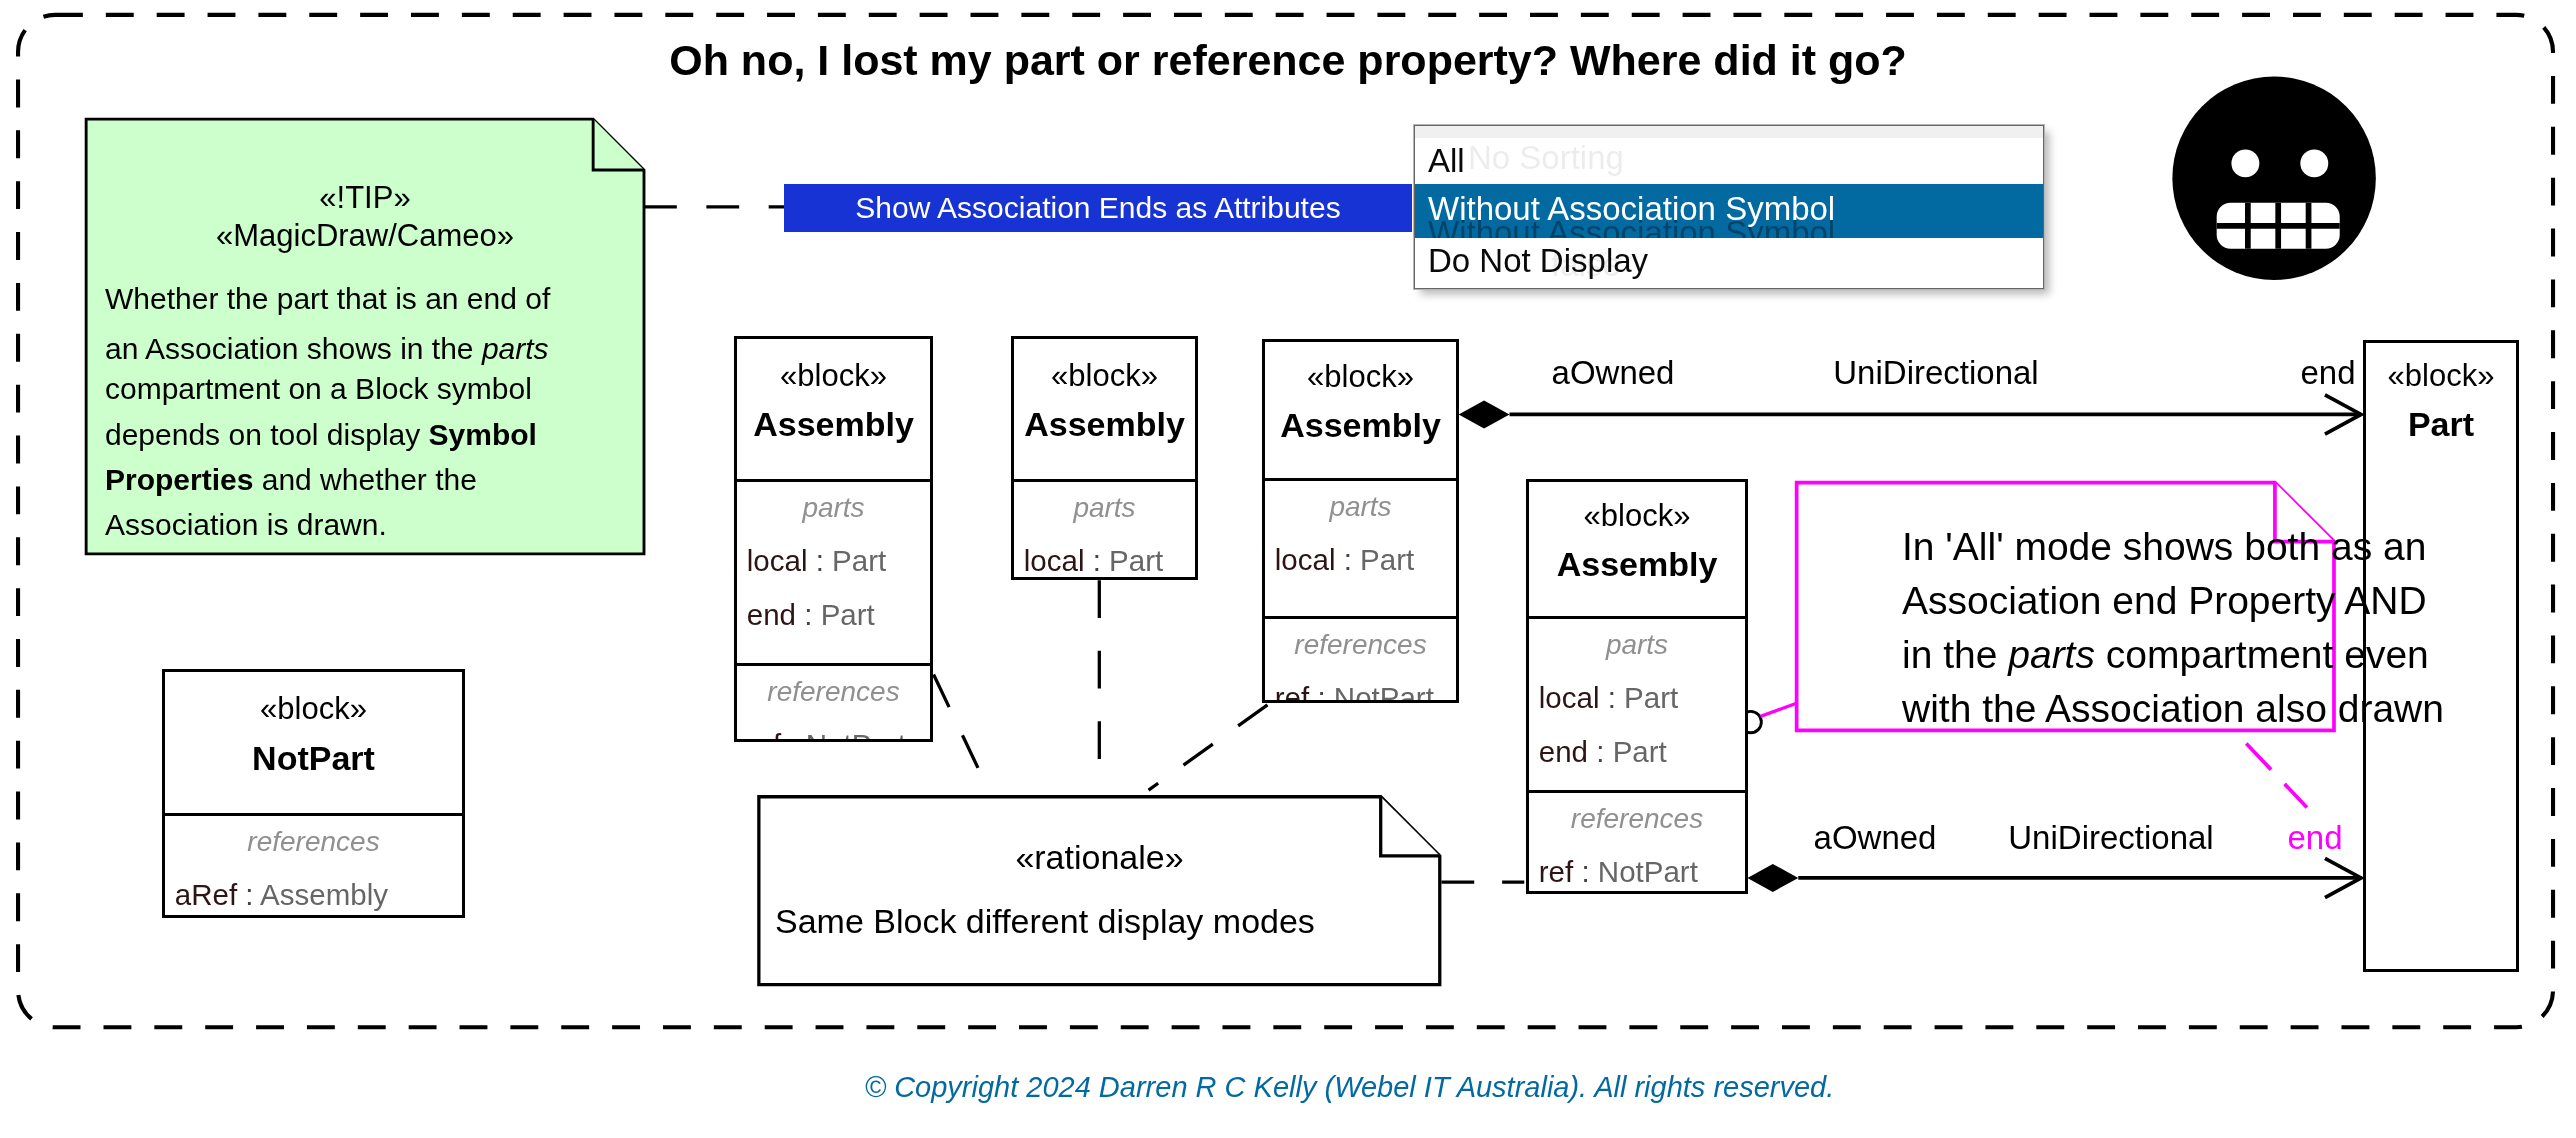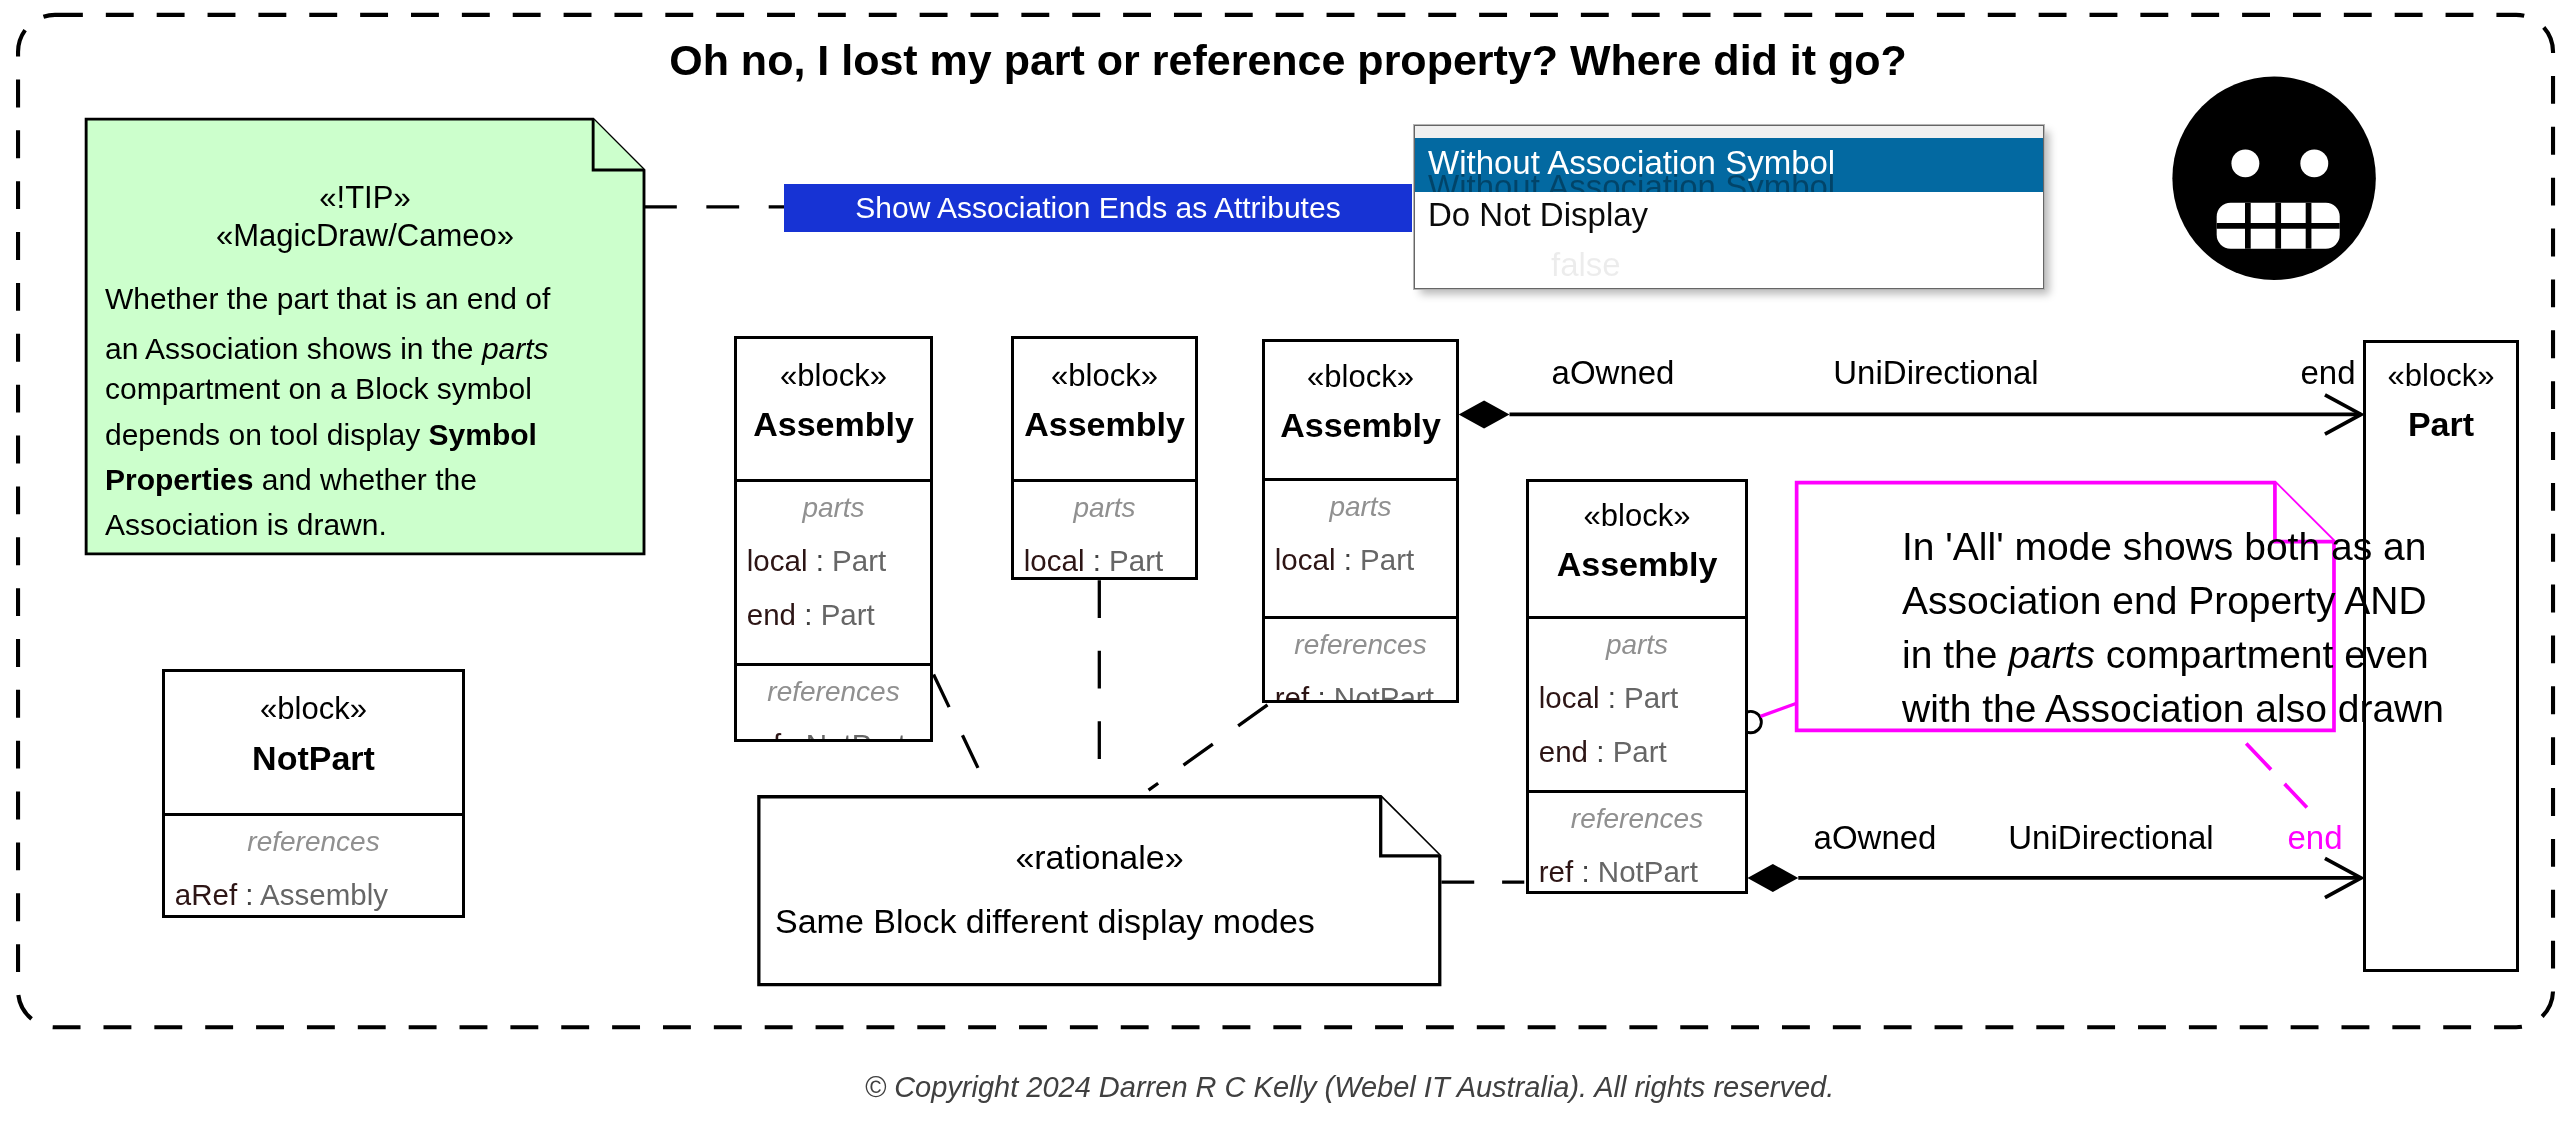--- a/index.html
+++ b/index.html
@@ -51,21 +51,21 @@
   .dd-ghost-sel{position:absolute;left:13px;top:24.6px;font-size:33px;color:rgba(0,0,0,0.35);z-index:1;white-space:nowrap;}
   
   .alabel{position:absolute;transform:translateX(-50%);font-size:33px;color:#000;z-index:3;white-space:nowrap;}
   .alabel.magenta{color:#ff00ff;}
   
   .mg-line{left:1902px;font-size:39px;white-space:nowrap;}
   .rationale-stereo{left:759px;width:681px;text-align:center;font-size:34px;}
   .rationale-body{left:775px;font-size:34px;white-space:nowrap;}
   .copyright{
     left:123px;top:1071px;width:2453px;text-align:center;
-    font-size:29px;font-style:italic;color:#404040;z-index:3;
+    font-size:29px;font-style:italic;color:#0369a1;z-index:3;
   }
 </style>
 </head>
 <body>
 
 <svg id="line-layer" width="2576" height="1139" viewBox="0 0 3140 1388">
 
   <rect x="22" y="18" width="3090" height="1234" rx="45" fill="none" stroke="#000" stroke-width="5" stroke-dasharray="34 28"></rect>
 
   <g>
@@ -129,20 +129,21 @@
 <div class="notetext tip-line" style="top:418px;"><span>depends on tool display </span><span class="bd">Symbol</span></div>
 <div class="notetext tip-line" style="top:463px;"><span class="bd">Properties</span><span> and whether the</span></div>
 <div class="notetext tip-line" style="top:508px;">Association is drawn.</div>
 
 <div class="abs menu-label">Show Association Ends as Attributes</div>
 
 <div class="abs dropdown">
   <div class="dd-ghost" style="left:53px;top:13px;">No Sorting</div>
   <div class="dd-ghost" style="left:136px;top:120px;">false</div>
   <div class="dd-strip"></div>
+  <div class="dd-item">All</div>
   <div class="dd-item selected">
     <span class="dd-ghost-sel">Without Association Symbol</span>
     <span style="position:relative;z-index:2;">Without Association Symbol</span>
   </div>
   <div class="dd-item">Do Not Display</div>
 </div>
 
 <div class="block" style="left:734px;top:336px;width:199px;height:406px;">
   <div class="cmp hdr" style="height:124px;">
     <div class="stereo">«block»</div>

